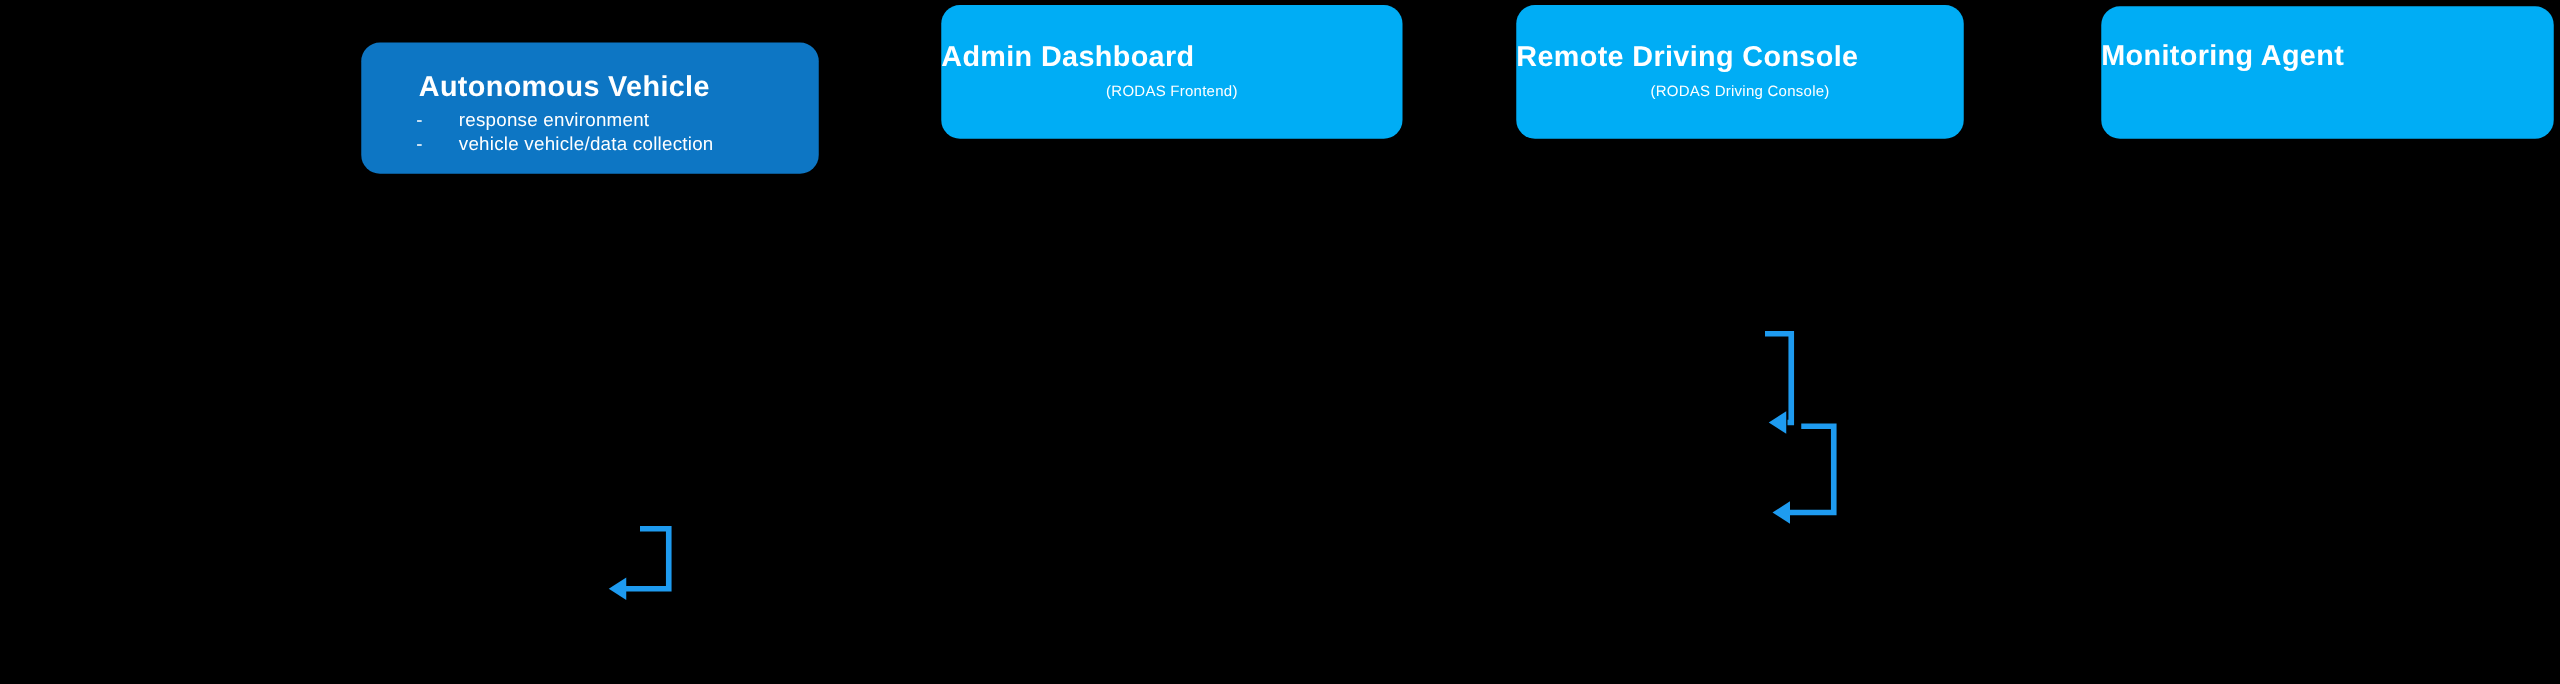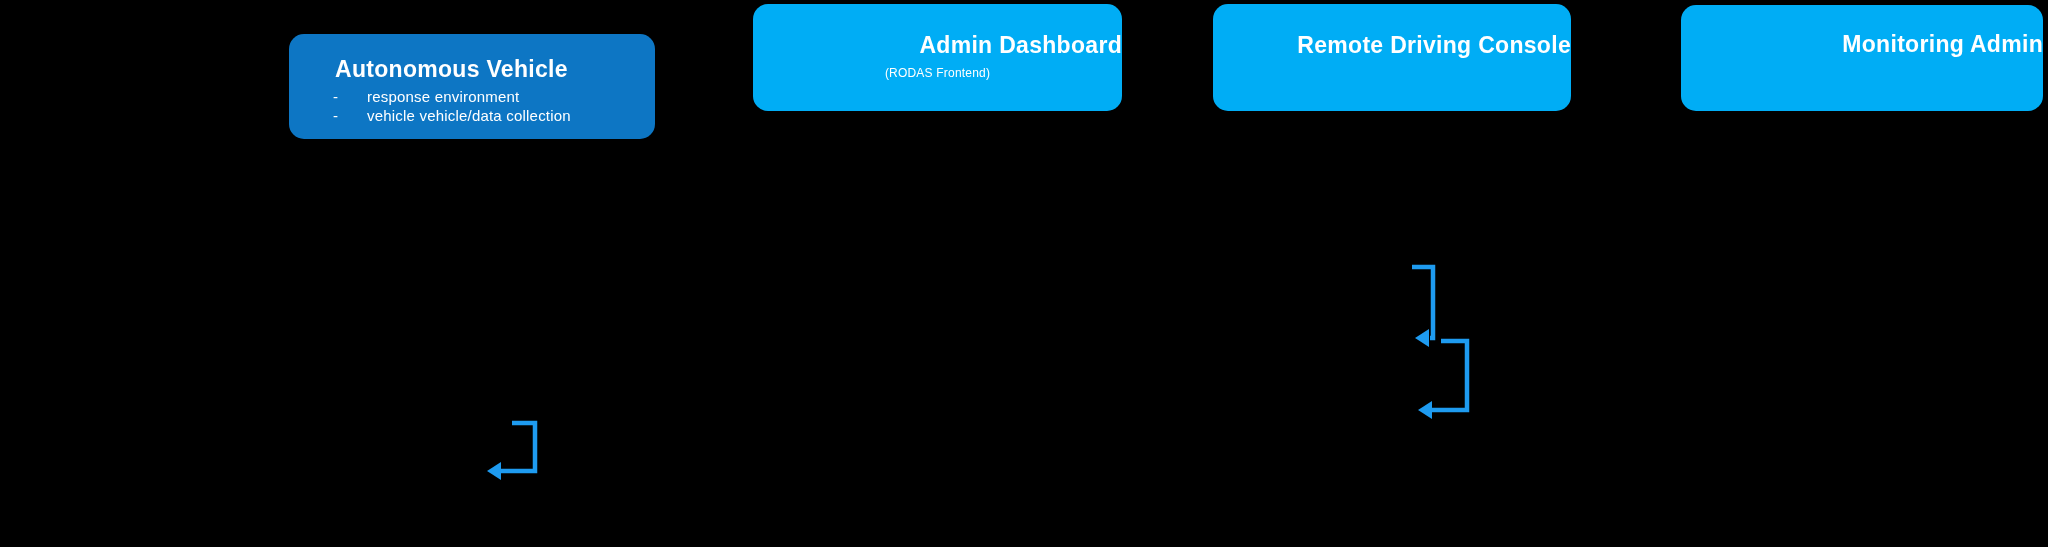--- a/index.html
+++ b/index.html
@@ -28,21 +28,21 @@
   .box1 { left: 289px;  top: 3px; width: 366px; height: 105px; padding-top: 22px; margin-top: 31px; }
   .box2 { left: 753px;  top: 4px; width: 369px; height: 107px; padding-top: 28px; }
   .box3 { left: 1213px; top: 4px; width: 358px; height: 107px; padding-top: 28px; }
   .box4 { left: 1681px; top: 5px; width: 362px; height: 106px; padding-top: 26px; }
 
   .box-title {
     font-size: 23px;
     font-weight: 700;
     letter-spacing: 0.3px;
     line-height: 27px;
-    text-align: right;
+    text-align: left;
     white-space: nowrap;
   }
   .box-title.left {
     text-align: left;
     padding-left: 46px;
   }
   .box-subtitle {
     font-size: 12px;
     font-weight: 400;
     letter-spacing: 0.2px;
@@ -102,24 +102,25 @@
     </div>
   </div>
 
   <div class="box secondary box2">
     <div class="box-title">Admin Dashboard</div>
     <div class="box-subtitle">(RODAS Frontend)</div>
   </div>
 
   <div class="box secondary box3">
     <div class="box-title">Remote Driving Console</div>
+    <div class="box-subtitle">(RODAS Driving Console)</div>
   </div>
 
   <div class="box secondary box4">
-    <div class="box-title">Monitoring Admin</div>
+    <div class="box-title">Monitoring Agent</div>
   </div>
 
   <svg class="arrows" width="2048" height="547" viewBox="0 0 2048 547" xmlns="http://www.w3.org/2000/svg">
 
     <g>
       <path class="arrow-line" d="M 512 423 H 535 V 471 H 500"></path>
       <path class="arrow-head" d="M 487 471 L 501 462 L 501 480 Z"></path>
     </g>
 
     <g>

